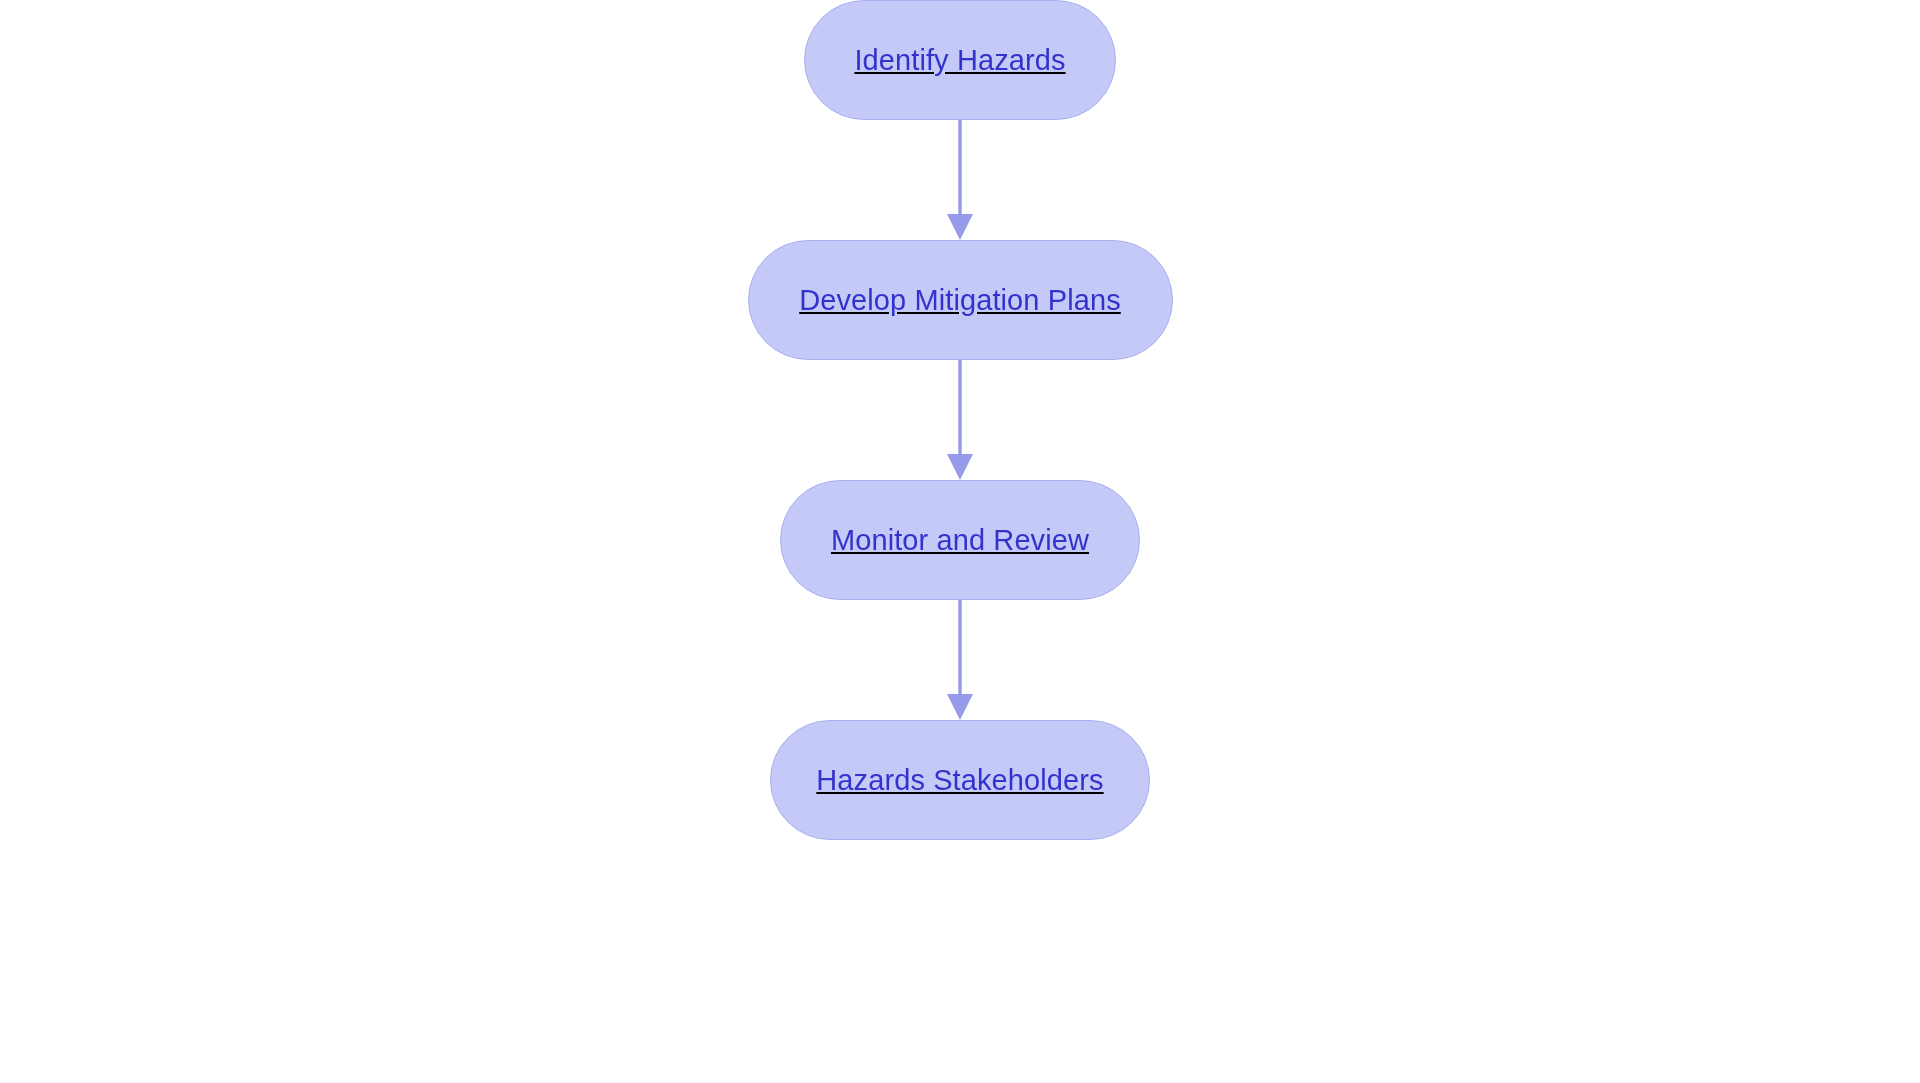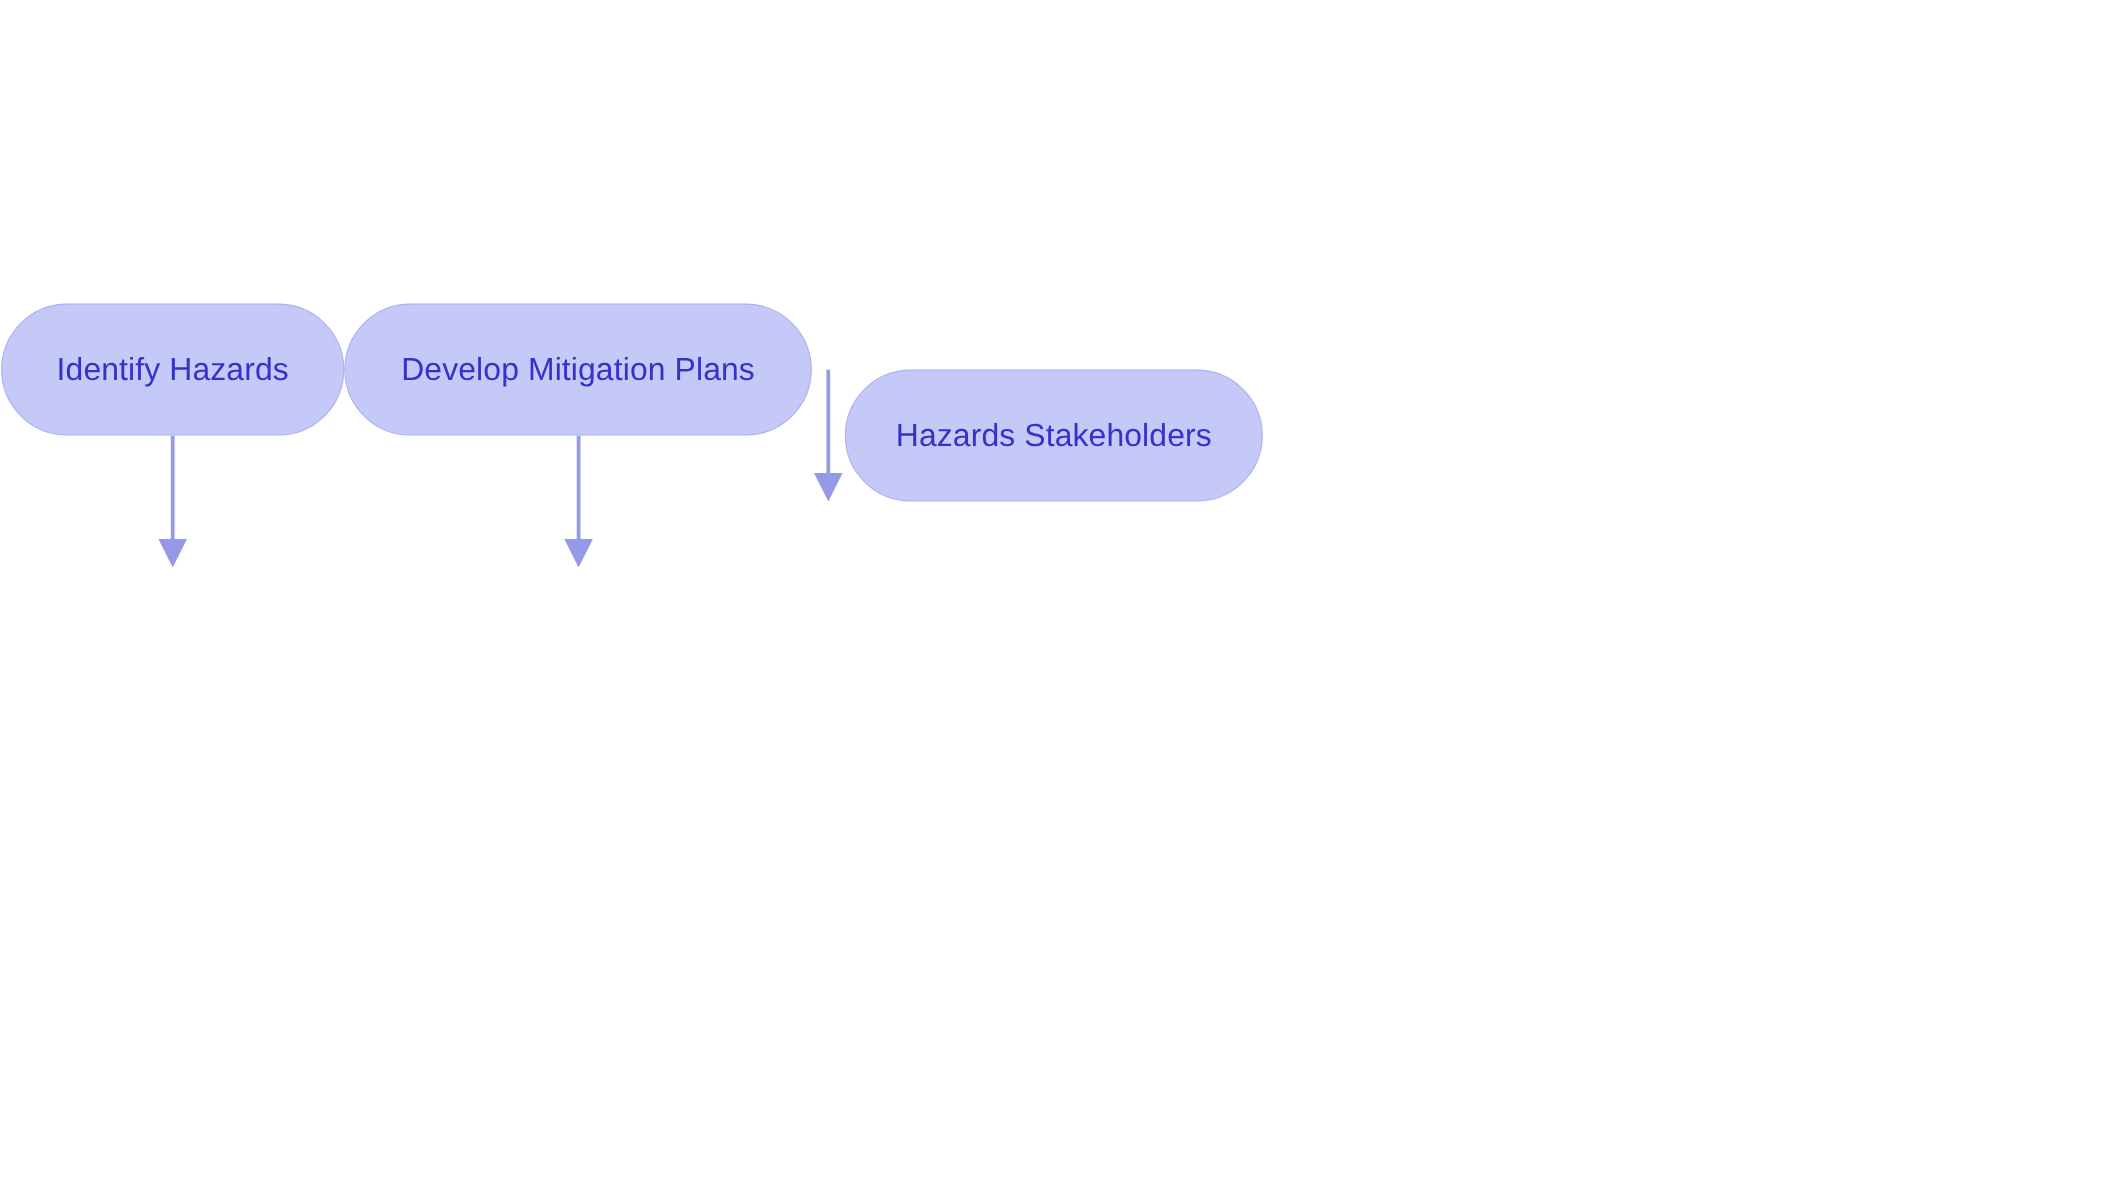--- a/index.html
+++ b/index.html
@@ -18,23 +18,24 @@
     background: #ffffff;
     overflow: hidden;
   }
   .flow-column {
     position: absolute;
     left: 0;
     top: 0;
     width: 1920px;
     height: 792px;
     display: flex;
-    flex-direction: row;
+    flex-direction: column;
     align-items: center;
     justify-content: flex-start;
+    text-decoration: underline;
   }
   .flow-step {
     display: flex;
     flex-direction: column;
     align-items: center;
   }
   .node {
     box-sizing: border-box;
     height: 120px;
     border-radius: 60px;
@@ -89,20 +90,23 @@
       <div class="node node-n3">
         <span class="node-label">Develop Mitigation Plans</span>
       </div>
       <svg class="connector" viewBox="0 0 30 120" xmlns="http://www.w3.org/2000/svg" aria-hidden="true">
         <line x1="15" y1="0" x2="15" y2="96" stroke="#9499e8" stroke-width="3.4"></line>
         <polygon points="2,94 28,94 15,120" fill="#9499e8"></polygon>
       </svg>
     </div>
 
     <div class="flow-step">
+      <div class="node node-n4">
+        <span class="node-label">Monitor and Review</span>
+      </div>
       <svg class="connector" viewBox="0 0 30 120" xmlns="http://www.w3.org/2000/svg" aria-hidden="true">
         <line x1="15" y1="0" x2="15" y2="96" stroke="#9499e8" stroke-width="3.4"></line>
         <polygon points="2,94 28,94 15,120" fill="#9499e8"></polygon>
       </svg>
     </div>
 
     <div class="flow-step">
       <div class="node node-n5">
         <span class="node-label">Hazards Stakeholders</span>
       </div>

